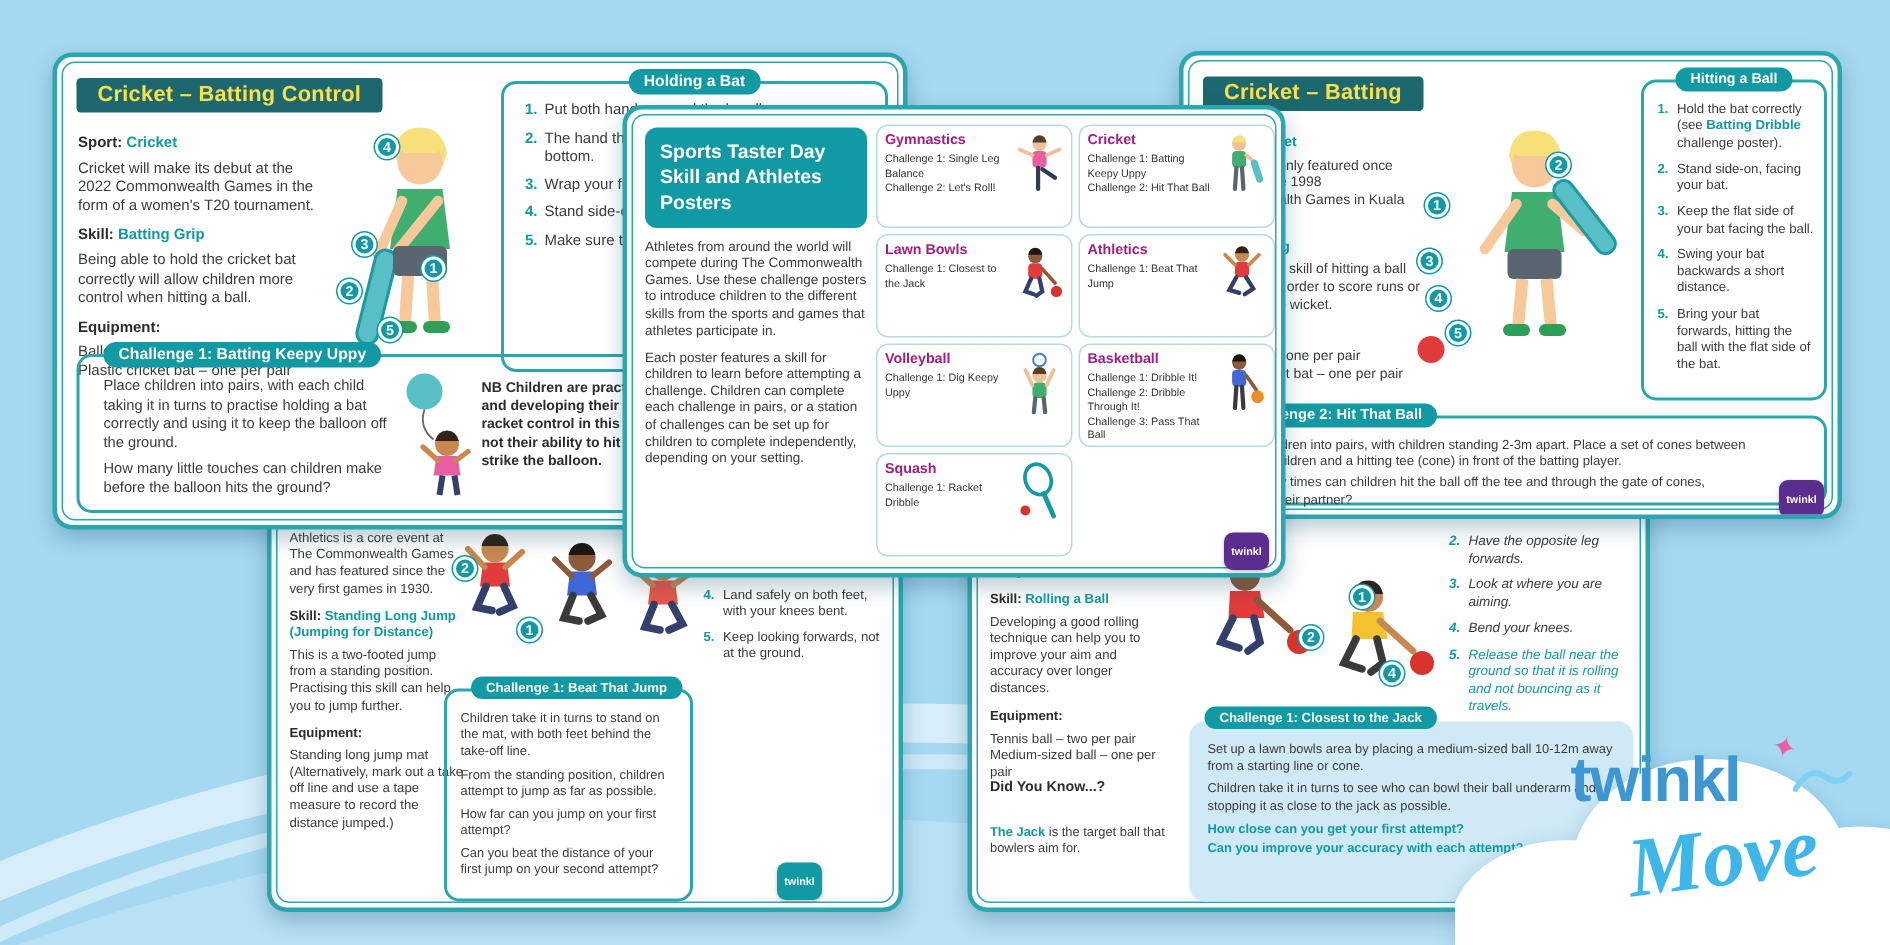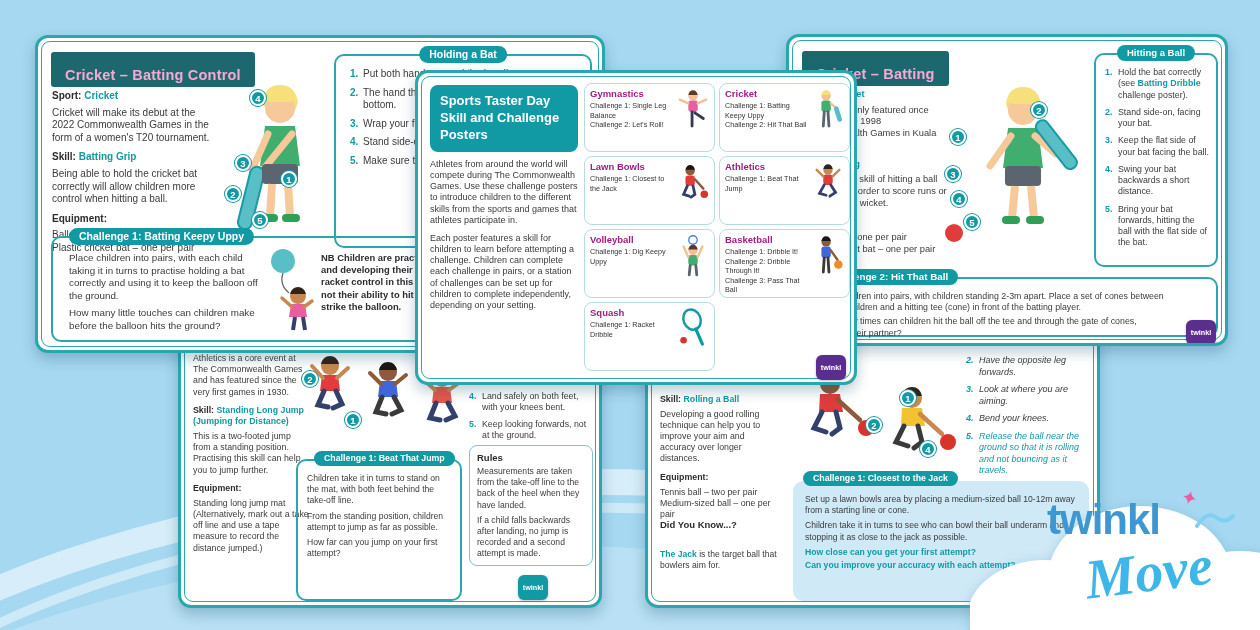--- a/index.html
+++ b/index.html
@@ -13,22 +13,22 @@
   #sw2 { width:1900px; height:900px; left:-260px; top:505px; border:10px solid transparent; border-top-color:rgba(255,255,255,.45); transform:rotate(3deg); }
   #sw3 { width:1700px; height:820px; left:-320px; top:545px; background:rgba(255,255,255,.22); }
 
   
   .poster { position:absolute; background:#fff; border:3px solid #2aa7ae; border-radius:13px;
             box-shadow:0 6px 14px rgba(10,70,100,.28); overflow:hidden; }
   .poster::before { content:""; position:absolute; inset:3px; border:1px solid #2aa7ae; border-radius:9px; pointer-events:none; z-index:0; }
   .poster > * { z-index:1; }
   .abs { position:absolute; }
 
-  .ptitle { position:absolute; left:13px; top:14px; background:#1d686e; color:#f9a8d4; font-weight:bold;
-            font-size:14.5px; padding:15px 14px 4px; border-radius:3px; letter-spacing:.2px; white-space:nowrap; }
+  .ptitle { position:absolute; left:13px; top:14px; background:#1d686e; color:#fde047; font-weight:bold;
+            font-size:14.5px; padding:3px 14px 4px; border-radius:3px; letter-spacing:.2px; white-space:nowrap; }
 
   .obox { position:absolute; border:2px solid #2aa7ae; border-radius:10px; }
   .pill { position:absolute; top:-10px; background:#119aa3; color:#fff; font-weight:bold;
           padding:2px 10px 3px; border-radius:9px; white-space:nowrap; font-size:10.5px; }
   .pill.center { left:50%; transform:translateX(-50%); }
   .pill.left { left:16px; }
 
   .txt { color:#3b3b3b; }
   .bold { font-weight:bold; color:#2c2c2c; }
   .teal { color:#119aa3; font-weight:bold; }
@@ -130,36 +130,32 @@
       <div class="marker" style="left:6px; top:33px;">2</div>
       <div class="marker" style="left:49px; top:74px;">1</div>
     </div>
 
     <div class="obox" style="left:115px; top:126px; width:166px; height:142px;">
       <div class="pill left" style="font-size:8.8px;">Challenge 1: Beat That Jump</div>
       <div class="p86" style="padding:12px 9px 0;">
         <p class="txt mbs">Children take it in turns to stand on the mat, with both feet behind the take-off line.</p>
         <p class="txt mbs">From the standing position, children attempt to jump as far as possible.</p>
         <p class="txt mbs">How far can you jump on your first attempt?</p>
+        <p class="txt">Can you beat the distance of your first jump on your second attempt?</p>
       </div>
     </div>
 
     <div class="abs p88" style="left:288px; top:18px; width:122px;">
       <p class="txt" style="padding-left:13px; margin-bottom:6px;">feet, swinging your arms into the air to propel you forwards.</p>
       <ol class="steps start4">
         <li>Land safely on both feet, with your knees bent.</li>
         <li>Keep looking forwards, not at the ground.</li>
       </ol>
     </div>
 
-    <div class="rules-box" style="left:288px; top:112px; width:124px;">
-      <p class="bold" style="font-size:9.5px; margin-bottom:3px;">Rules</p>
-      <p class="txt p86 mbs">Measurements are taken from the take-off line to the back of the heel when they have landed.</p>
-      <p class="txt p86">If a child falls backwards after landing, no jump is recorded and a second attempt is made.</p>
-    </div>
 
     <div class="badge tealbg" style="left:337px; top:242px;">twinkl</div>
   </div>
 
   <div class="poster" style="left:645px; top:330px; width:455px; height:278px; z-index:2;">
 
     <div class="abs p88" style="left:12px; top:20px; width:114px;">
       <p class="txt mb">Lawn bowls is a sport that has featured since the very first games in 1930.</p>
       <p class="mbs"><span class="bold">Skill:</span>
         <span class="teal">Rolling a Ball</span></p>
@@ -346,21 +342,21 @@
         <p class="txt" style="margin-bottom:3px;">Place children into pairs, with children standing 2-3m apart. Place a set of cones between the two children and a hitting tee (cone) in front of the batting player.</p>
         <p class="txt">How many times can children hit the ball off the tee and through the gate of cones, towards their partner?</p>
       </div>
     </div>
 
     <div class="badge purple" style="left:397px; top:283px;">twinkl</div>
   </div>
 
   <div class="poster" style="left:415px; top:70px; width:442px; height:315px; z-index:5;">
 
-    <div class="hdr-pill">Sports Taster Day Skill and Challenge Posters</div>
+    <div class="hdr-pill">Sports Taster Day Skill and Athletes Posters</div>
 
     <div class="abs" style="left:12px; top:86px; width:148px; font-size:9px; line-height:1.24;">
       <p class="txt mb">Athletes from around the world will compete during The Commonwealth Games. Use these challenge posters to introduce children to the different skills from the sports and games that athletes participate in.</p>
       <p class="txt">Each poster features a skill for children to learn before attempting a challenge. Children can complete each challenge in pairs, or a station of challenges can be set up for children to complete independently, depending on your setting.</p>
     </div>
 
     <div class="grid">
 
       <div class="cell">
         <div class="cinfo">

